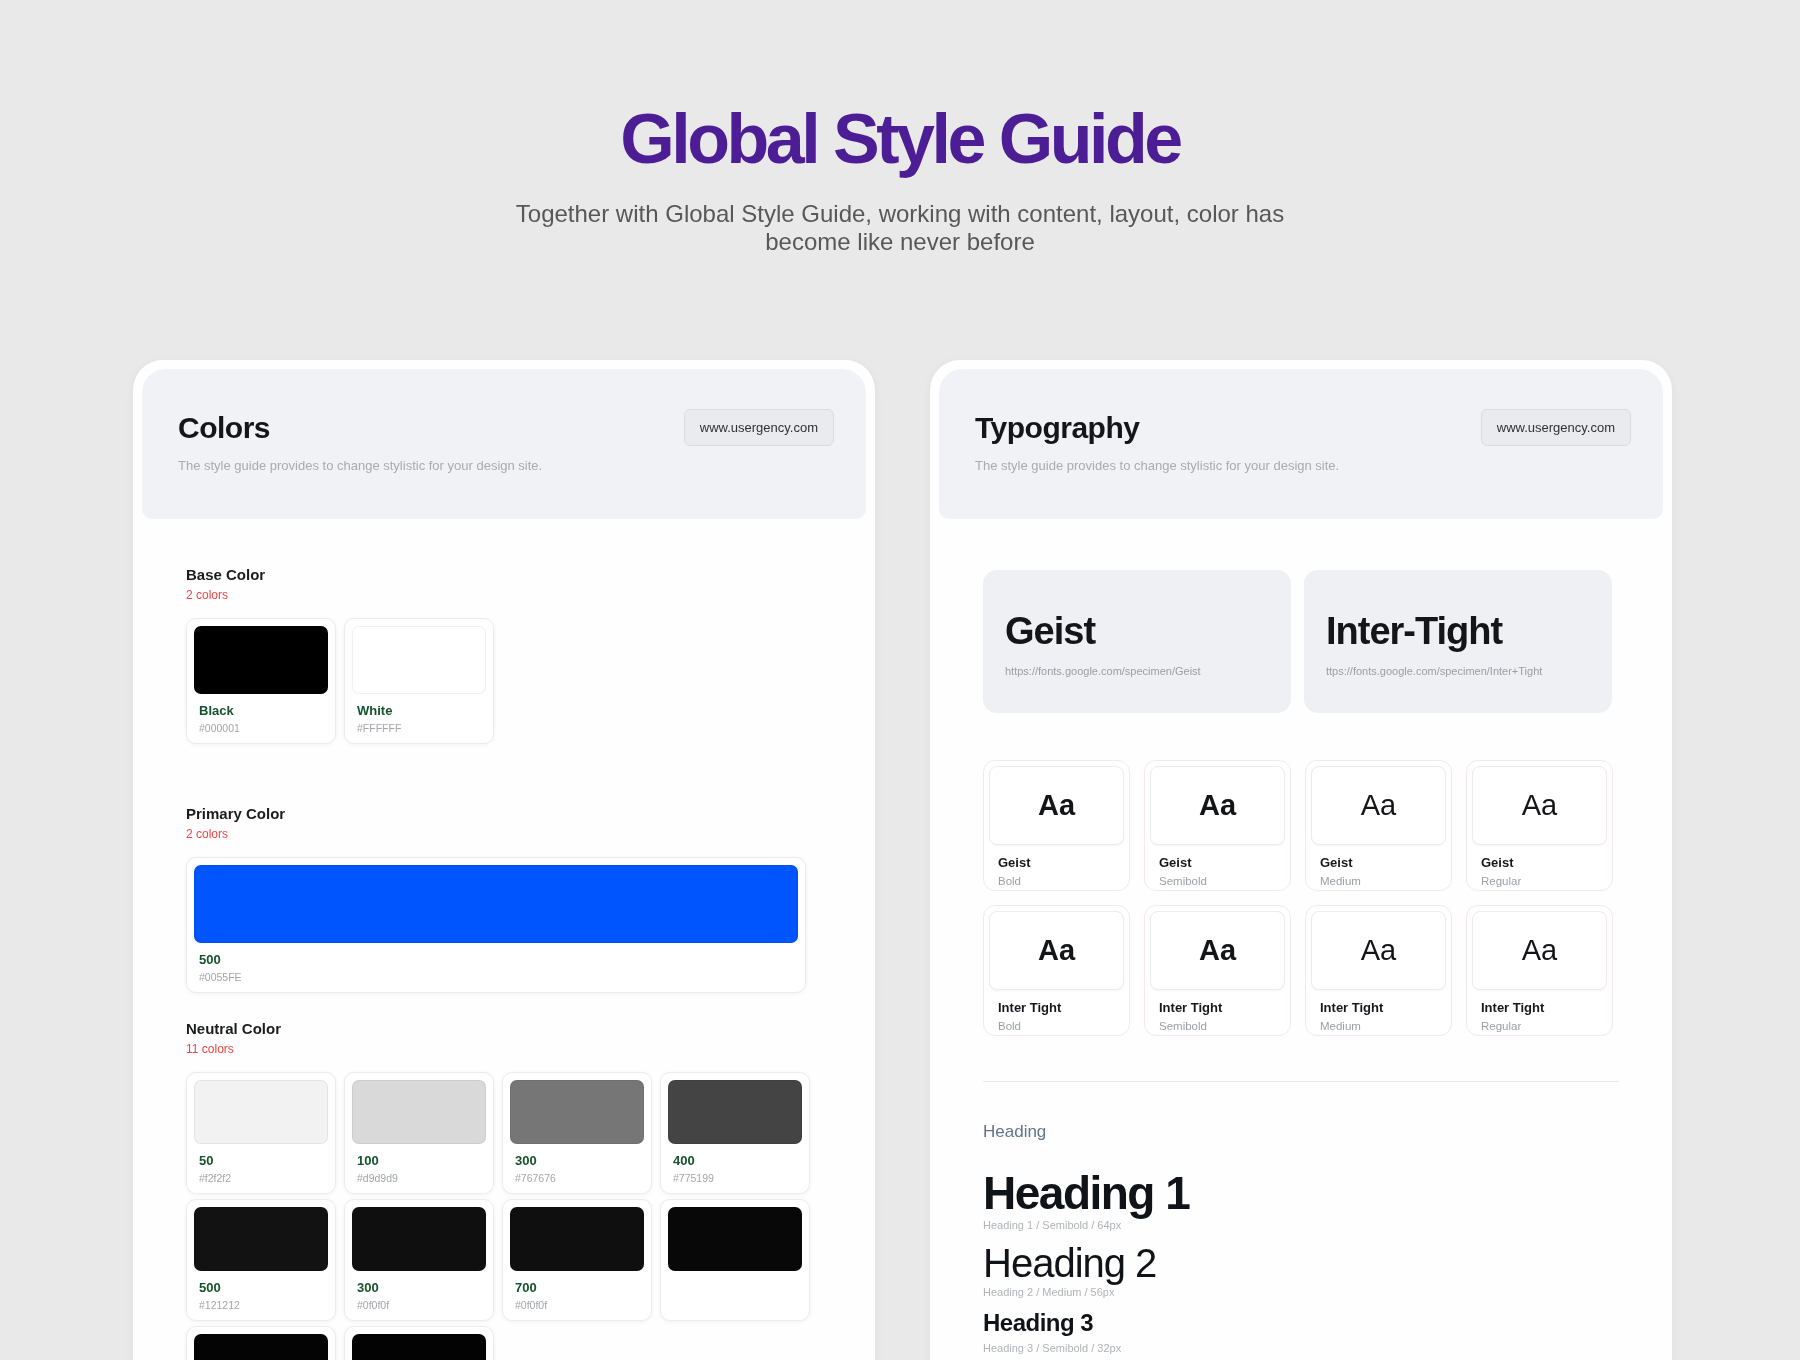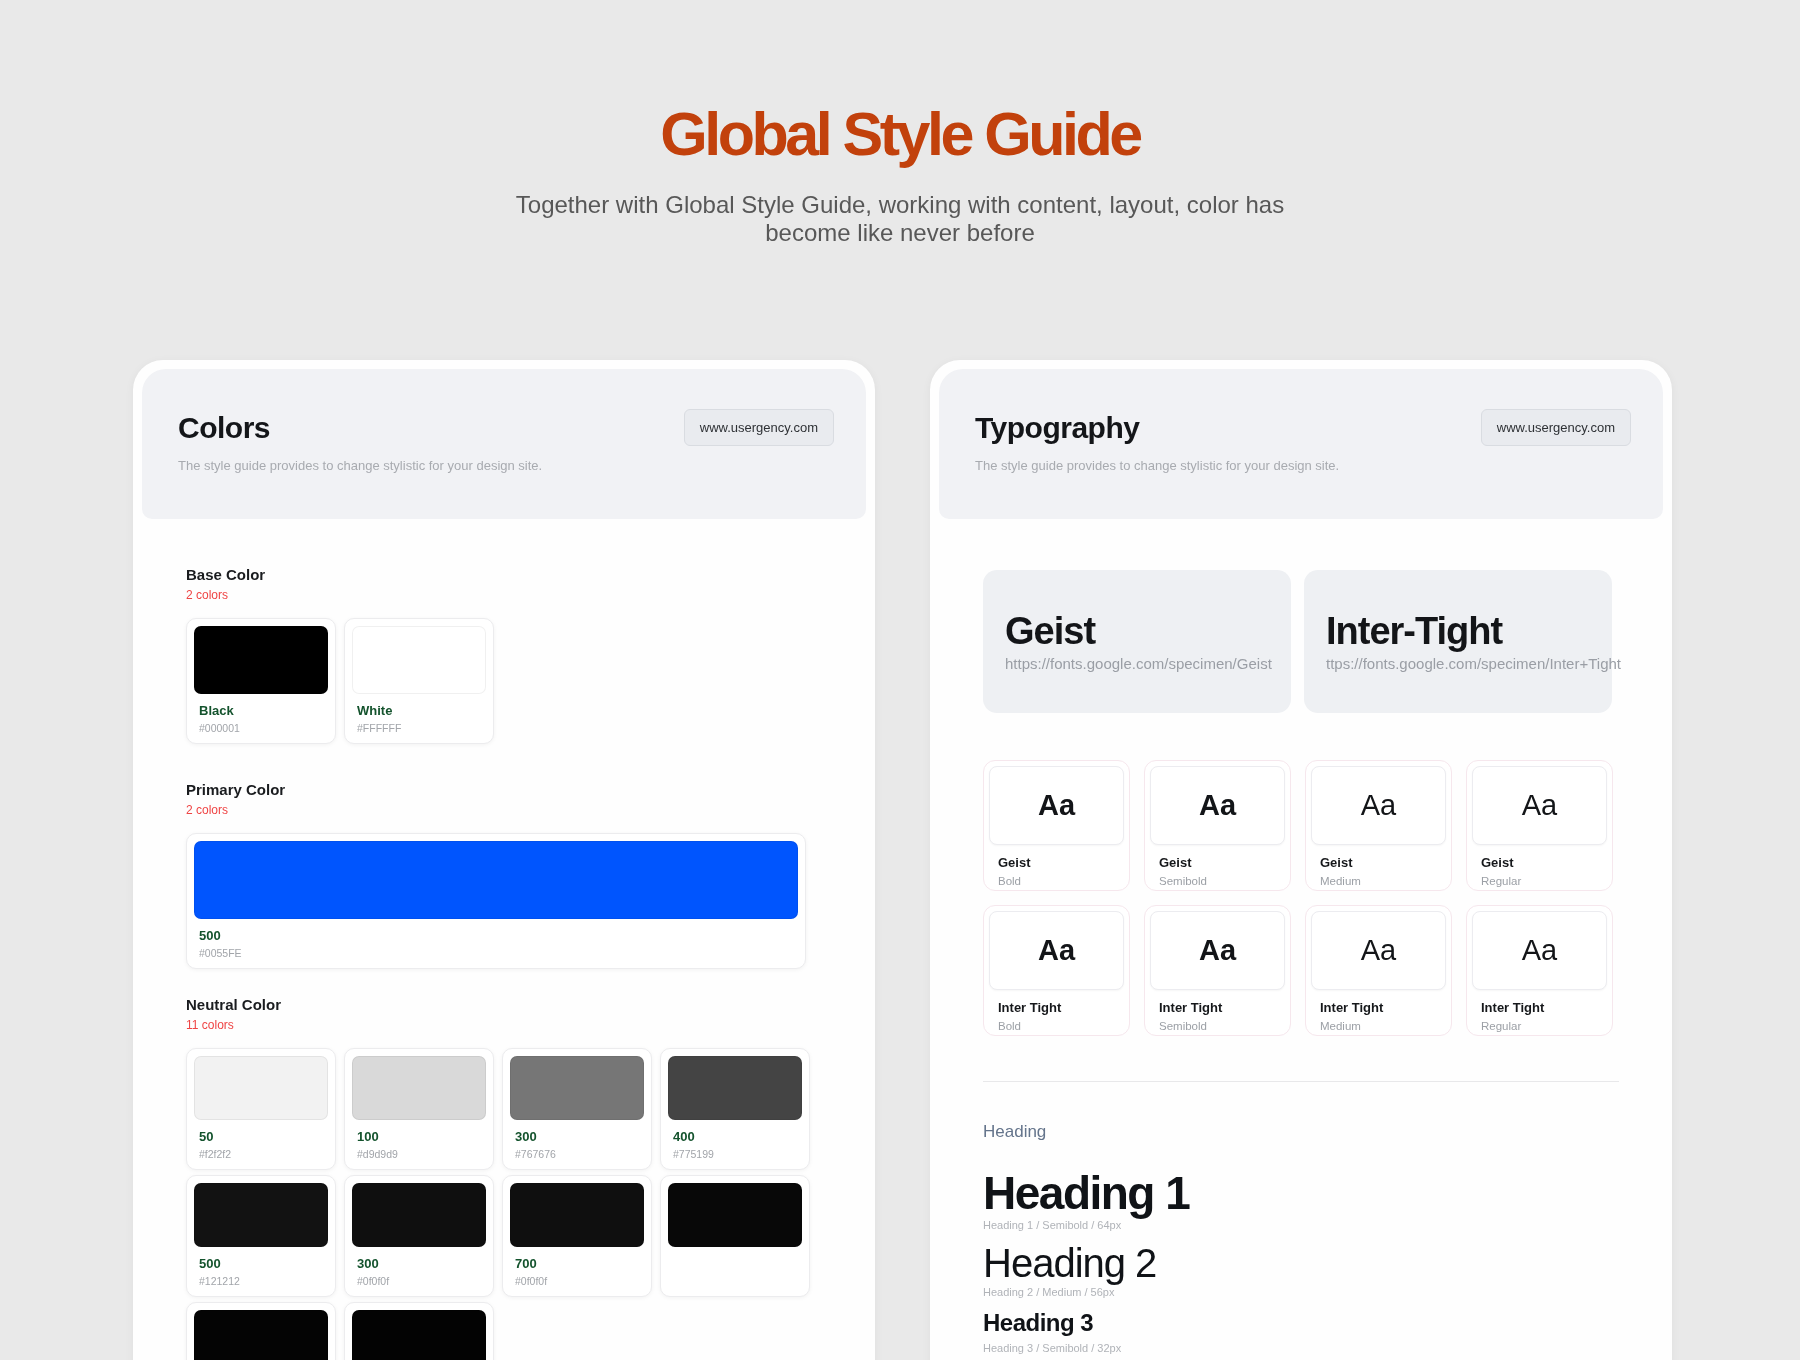--- a/index.html
+++ b/index.html
@@ -7,22 +7,22 @@
   body {
     position: relative;
     background: #e9e9e9;
     overflow: hidden;
     font-family: "Liberation Sans", sans-serif;
     color: #16181b;
   }
   
   .hero { text-align: center; padding-top: 104px; }
   .hero-title {
-    font-size: 61px; font-weight: 800; letter-spacing: -3.5px;
-    color: #c2410c; line-height: 1;
+    font-size: 70px; font-weight: 800; letter-spacing: -3.5px;
+    color: #4c1d95; line-height: 1;
   }
   .hero-sub {
     font-size: 24px; color: #585858; line-height: 28px;
     max-width: 790px; margin: 26px auto 0;
   }
   
   .card {
     position: absolute; top: 360px; width: 742px; height: 1080px;
     background: #fefefe; border-radius: 30px; padding: 9px;
     box-shadow: 0 2px 10px rgba(0,0,0,0.05);
@@ -37,21 +37,21 @@
   .band-title { font-size: 30px; font-weight: 600; letter-spacing: -0.5px; color: #141619; }
   .band-sub { font-size: 13px; color: #a8abb0; margin-top: 13px; }
   .badge {
     position: absolute; right: 32px; top: 40px;
     background: #e9ebef; border: 1px solid #d9dce1; border-radius: 6px;
     padding: 10px 15px; font-size: 13px; color: #2e3135; cursor: pointer;
   }
   .card-body { padding: 0 44px; }
   
   .section { margin-top: 47px; }
-  .section.primary { margin-top: 37px; }
+  .section.primary { margin-top: 61px; }
   .section.neutral { margin-top: 27px; }
   .section-label { font-size: 15px; font-weight: 700; color: #1a1c1f; }
   .section-count { font-size: 12px; color: #ef4444; margin-top: 5px; }
   .swatch-row { display: flex; gap: 8px; margin-top: 16px; }
   .neutral-grid { display: flex; flex-wrap: wrap; gap: 5px 8px; margin-top: 16px; width: 640px; }
   .swatch {
     width: 150px; background: #fff; border: 1px solid #ececee; border-radius: 10px;
     padding: 7px 7px 9px; box-shadow: 0 1px 4px rgba(0,0,0,0.05);
   }
   .swatch-block {
@@ -63,21 +63,21 @@
   .swatch.wide .swatch-block { height: 78px; }
   .swatch-name { font-size: 13px; font-weight: 700; color: #14532d; margin: 9px 0 0 5px; }
   .swatch-hex { font-size: 10.5px; color: #a2a5aa; margin: 4px 0 0 5px; }
   
   .font-row { display: flex; gap: 13px; margin-top: 51px; }
   .font-card {
     width: 308px; height: 143px; background: #eef0f3; border-radius: 14px;
     padding: 40px 0 0 22px;
   }
   .font-name { font-size: 38px; font-weight: 700; letter-spacing: -1px; color: #131518; }
-  .font-url { font-size: 15px; color: #9a9ea5; margin-top: 2px; }
+  .font-url { font-size: 11px; color: #9a9ea5; margin-top: 12px; }
   .weight-grid { display: flex; flex-wrap: wrap; gap: 14px; margin-top: 47px; width: 658px; }
   .weight-card {
     width: 147px; height: 131px; background: #fff;
     border: 1px solid #f6e7ed; border-radius: 12px; padding: 5px;
   }
   .weight-sample {
     height: 79px; background: #fff; border: 1px solid #ececf0; border-radius: 8px;
     display: flex; align-items: center; justify-content: center;
     box-shadow: 0 1px 2px rgba(0,0,0,0.04);
   }

